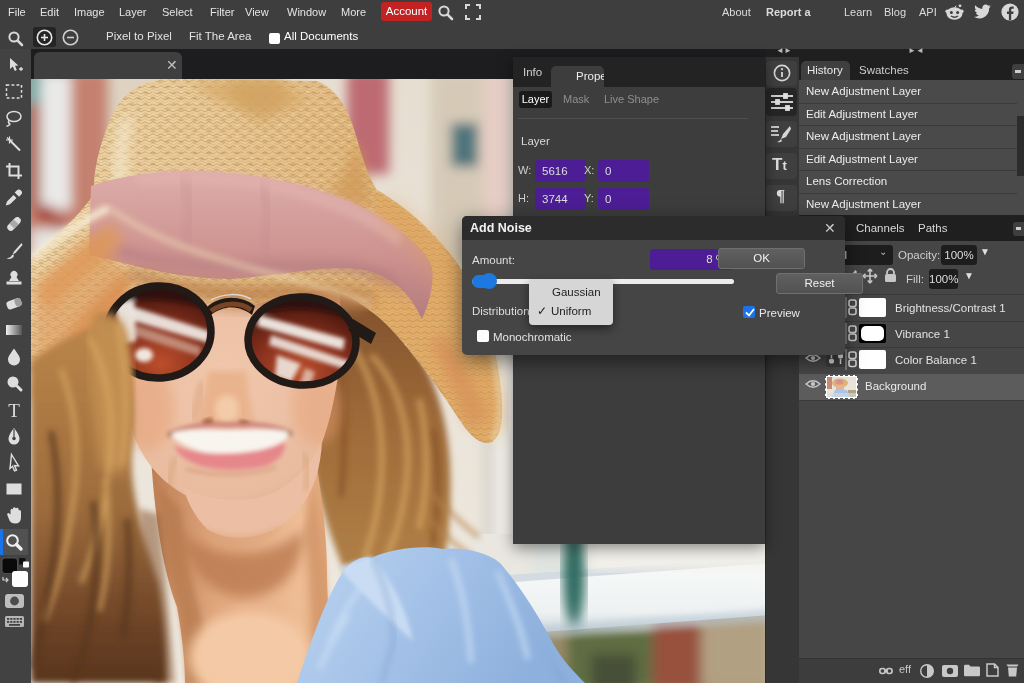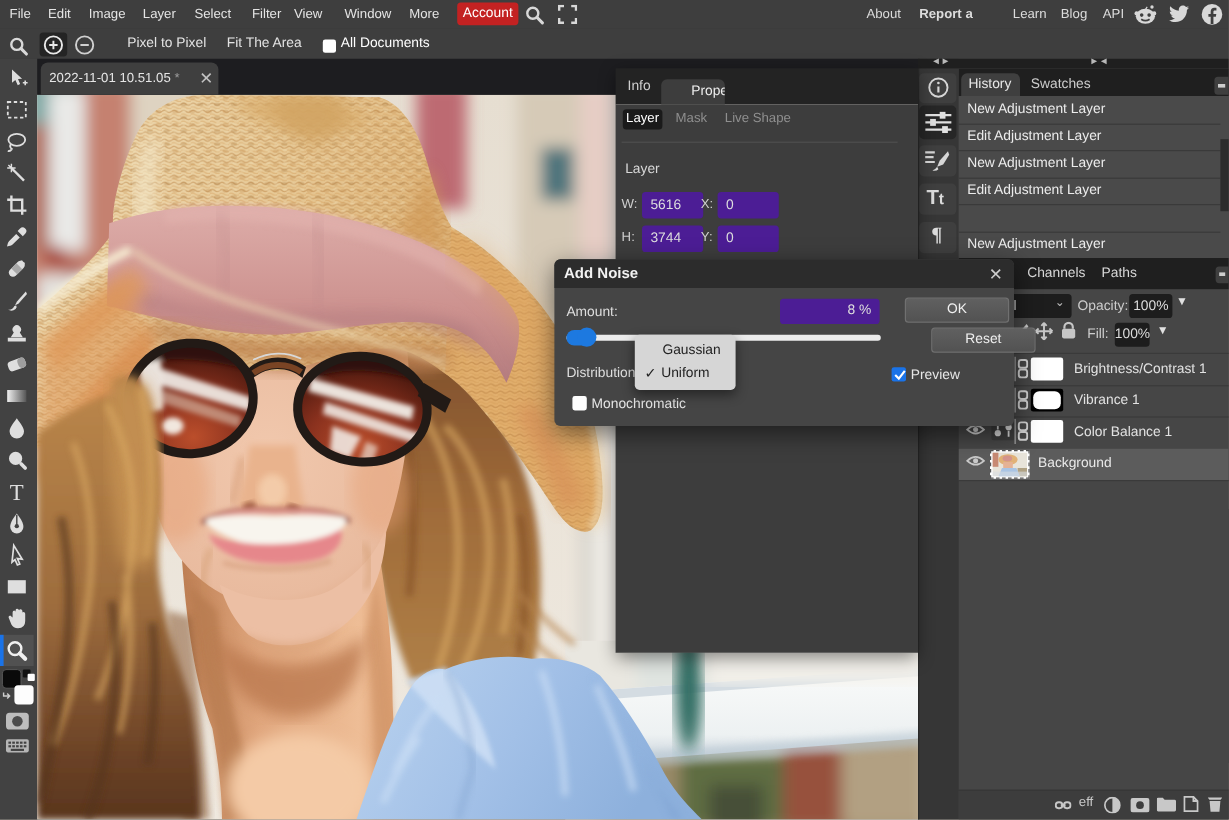--- a/index.html
+++ b/index.html
@@ -513,21 +513,20 @@
     <g stroke="#55341d" stroke-width="6" fill="none" opacity="0.75" filter="url(#blur3)">
       <path d="M20 352 C30 402 28 456 18 506 C14 536 8 566 2 590"></path>
       <path d="M62 422 C68 462 66 506 58 546 C54 568 48 588 42 604"></path>
       <path d="M96 440 C100 480 98 520 92 558"></path>
     </g>
   </svg>
   </div>
 
   <div class="abs" style="left:31px;top:49px;width:734px;height:30px;background:#1d1d20;"></div>
   <div class="abs" style="left:34px;top:52px;width:148px;height:27px;background:#3f3f3f;border-radius:6px 6px 0 0;"></div>
-  <span class="abs" style="left:41px;top:52px;color:#e6e6e6;font-size:11px;line-height:26px;">2022-11-01 10.51.05 <span style="color:#9a9a9a">*</span></span>
   <span class="abs" style="left:166px;top:52px;color:#c2c2c2;font-size:14px;line-height:26px;">✕</span>
 
   <div class="abs" style="left:765px;top:49px;width:33px;height:634px;background:#363636;border-left:1px solid #2a2a2a;"></div>
   <div class="abs" style="left:765px;top:49px;width:259px;height:8px;background:#1f1f1f;"></div>
   <span class="abs" style="left:776px;top:46px;color:#b8b8b8;font-size:8px;">◄►</span>
   <span class="abs" style="left:908px;top:46px;color:#b8b8b8;font-size:8px;">►◄</span>
   <div id="rightstrip">
 
     <div class="abs" style="left:766px;top:61px;width:31px;height:25px;background:#3f3f3f;border-radius:4px;"></div>
     <svg class="abs" style="left:773px;top:64px;" width="18" height="18" viewBox="0 0 18 18">
@@ -569,20 +568,21 @@
     <span class="abs" style="left:8px;top:4px;color:#e8e8e8;font-size:11.5px;line-height:19px;">History</span>
     <span class="abs" style="left:60px;top:4px;color:#cdcdcd;font-size:11.5px;line-height:19px;">Swatches</span>
     <div class="abs" style="left:213px;top:7px;width:12px;height:15px;background:#3f3f3f;border-radius:3px 0 0 3px;"></div>
     <div class="abs" style="left:216px;top:13px;width:6px;height:3px;background:#cdcdcd;"></div>
 
     <div class="abs" style="left:0;top:23px;width:225px;height:135px;background:#4a4a4a;"></div>
     <span class="abs hrow" style="top:23px;">New Adjustment Layer</span>
     <span class="abs hrow" style="top:45.5px;">Edit Adjustment Layer</span>
     <span class="abs hrow" style="top:68px;">New Adjustment Layer</span>
     <span class="abs hrow" style="top:90.5px;">Edit Adjustment Layer</span>
+    <span class="abs hrow" style="top:113px;">Lens Correction</span>
     <span class="abs hrow" style="top:135.5px;">New Adjustment Layer</span>
     <div class="abs hsep" style="top:45.5px;"></div>
     <div class="abs hsep" style="top:68px;"></div>
     <div class="abs hsep" style="top:90.5px;"></div>
     <div class="abs hsep" style="top:113px;"></div>
     <div class="abs hsep" style="top:135.5px;"></div>
     <div class="abs" style="left:218px;top:59px;width:7px;height:60px;background:#2c2c2c;"></div>
 
     <div class="abs" style="left:0;top:158px;width:225px;height:26px;background:#1f1f1f;"></div>
     <span class="abs" style="left:57px;top:161px;color:#d8d8d8;font-size:11.5px;line-height:20px;">Channels</span>
@@ -725,21 +725,21 @@
     <div class="inp" style="left:85px;top:131px;width:44px;height:22px;line-height:22px;padding-left:7px;">0</div>
   </div>
 
   <div id="dialog">
     <div class="abs" style="left:462px;top:216px;width:383px;height:139px;border-radius:5px;box-shadow:0 6px 20px rgba(0,0,0,0.5);background:#454545;"></div>
     <div class="abs" style="left:462px;top:216px;width:383px;height:24px;background:#2c2c2c;border-radius:5px 5px 0 0;"></div>
     <span class="abs" style="left:470px;top:216px;color:#f2f2f2;font-size:12.5px;font-weight:bold;line-height:24px;">Add Noise</span>
     <span class="abs" style="left:824px;top:216px;color:#cccccc;font-size:14px;line-height:24px;">✕</span>
     <span class="abs" style="left:472px;top:254px;color:#dedede;font-size:11.5px;">Amount:</span>
     <div class="inp" style="left:650px;top:249px;width:83px;height:21px;line-height:21px;text-align:right;padding-right:7px;box-sizing:border-box;">8 %</div>
-    <div class="abs btn" style="left:754px;top:248px;">OK</div>
+    <div class="abs btn" style="left:718px;top:248px;">OK</div>
     <div class="abs btn" style="left:776px;top:273px;">Reset</div>
 
     <div class="abs" style="left:472px;top:278.5px;width:262px;height:5px;background:#ececec;border-radius:3px;"></div>
     <div class="abs" style="left:472px;top:274.5px;width:24px;height:13px;background:#1d79e0;border-radius:7px;"></div>
     <div class="abs" style="left:481px;top:273px;width:16px;height:16px;background:#1d79e0;border-radius:50%;"></div>
     <span class="abs" style="left:472px;top:305px;color:#dedede;font-size:11.5px;">Distribution</span>
 
     <div class="abs" style="left:743px;top:306px;width:12px;height:12px;background:#1a73e8;border-radius:2px;"></div>
     <svg class="abs" style="left:744.5px;top:308px;" width="10" height="9" viewBox="0 0 10 9">
         <path d="M1 4.5 L4 7.5 L9 1" fill="none" stroke="#fff" stroke-width="1.8"></path>

